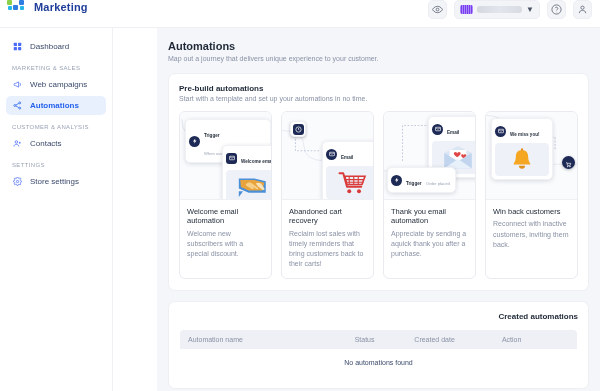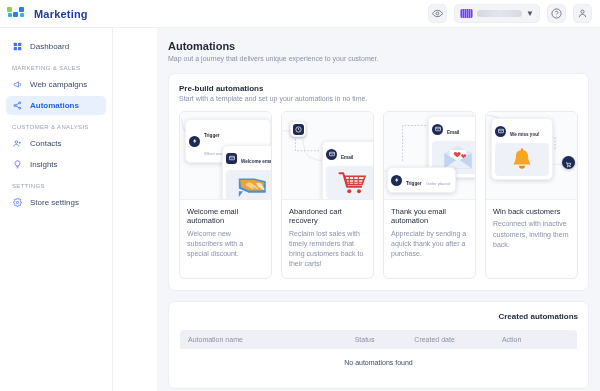--- a/index.html
+++ b/index.html
@@ -8,21 +8,21 @@
     font-family: "Liberation Sans", sans-serif;
     background: #ffffff;
     overflow: hidden;
   }
   .app { position: relative; width: 600px; height: 391px; display: flex; flex-direction: column; }
 
   
   .topbar {
     height: 28px; flex: 0 0 28px;
     background: #ffffff;
-    display: flex; align-items: center;
+    display: flex; align-items: flex-start;
     padding: 0 8px 0 7px;
     border-bottom: 1px solid #eef0f4;
   }
   .brand { display: flex; align-items: center; gap: 5px; }
   .logo-mark { position: relative; width: 22px; height: 14px; }
   .logo-mark i { position: absolute; display: block; border-radius: 1px; }
   .sq-g1 { left: 0; top: 0px; width: 5px; height: 5px; background: #8bd04a; }
   .sq-g2 { left: 1px; top: 6px; width: 4px; height: 4px; background: #24b7e8; }
   .sq-g3 { left: 6px; top: 5px; width: 5px; height: 5px; background: #2f7de1; }
   .sq-b1 { left: 12px; top: 0px; width: 5px; height: 5px; background: #2f7de1; }
@@ -221,29 +221,20 @@
         <span class="ico">
           <svg width="9" height="9" viewBox="0 0 24 24" fill="none" stroke="currentColor" stroke-width="2">
             <circle cx="9" cy="8" r="3.4"></circle>
               <path d="M2.5 20c0-3.6 2.9-5.6 6.5-5.6s6.5 2 6.5 5.6"></path>
             <path d="M18 7.5v5M15.5 10h5"></path>
           </svg>
         </span>
         <span>Contacts</span>
       </div>
 
-      <div class="nav-item">
-        <span class="ico">
-          <svg width="9" height="9" viewBox="0 0 24 24" fill="none" stroke="currentColor" stroke-width="2">
-            <path d="M9 18h6M10 21h4"></path>
-              <path d="M12 2a6.5 6.5 0 0 0-3.7 11.9c.5.4.7 1 .7 1.6v.5h6v-.5c0-.6.2-1.2.7-1.6A6.5 6.5 0 0 0 12 2z"></path>
-          </svg>
-        </span>
-        <span>Insights</span>
-      </div>
 
       <div class="nav-group">SETTINGS</div>
 
       <div class="nav-item">
         <span class="ico">
           <svg width="9" height="9" viewBox="0 0 24 24" fill="none" stroke="currentColor" stroke-width="2">
             <circle cx="12" cy="12" r="3"></circle>
             <path d="M19.4 15a1.7 1.7 0 0 0 .3 1.9l.1.1a2 2 0 1 1-2.8 2.8l-.1-.1a1.7 1.7 0 0 0-1.9-.3 1.7 1.7 0 0 0-1 1.5V21a2 2 0 1 1-4 0v-.1A1.7 1.7 0 0 0 8.9 19a1.7 1.7 0 0 0-1.9.3l-.1.1a2 2 0 1 1-2.8-2.8l.1-.1a1.7 1.7 0 0 0 .3-1.9 1.7 1.7 0 0 0-1.5-1H3a2 2 0 1 1 0-4h.1A1.7 1.7 0 0 0 4.6 8.4a1.7 1.7 0 0 0-.3-1.9l-.1-.1a2 2 0 1 1 2.8-2.8l.1.1a1.7 1.7 0 0 0 1.9.3H9a1.7 1.7 0 0 0 1-1.5V2a2 2 0 1 1 4 0v.1a1.7 1.7 0 0 0 1 1.5 1.7 1.7 0 0 0 1.9-.3l.1-.1a2 2 0 1 1 2.8 2.8l-.1.1a1.7 1.7 0 0 0-.3 1.9V9a1.7 1.7 0 0 0 1.5 1H21a2 2 0 1 1 0 4h-.1a1.7 1.7 0 0 0-1.5 1z"></path>
           </svg>
         </span>

